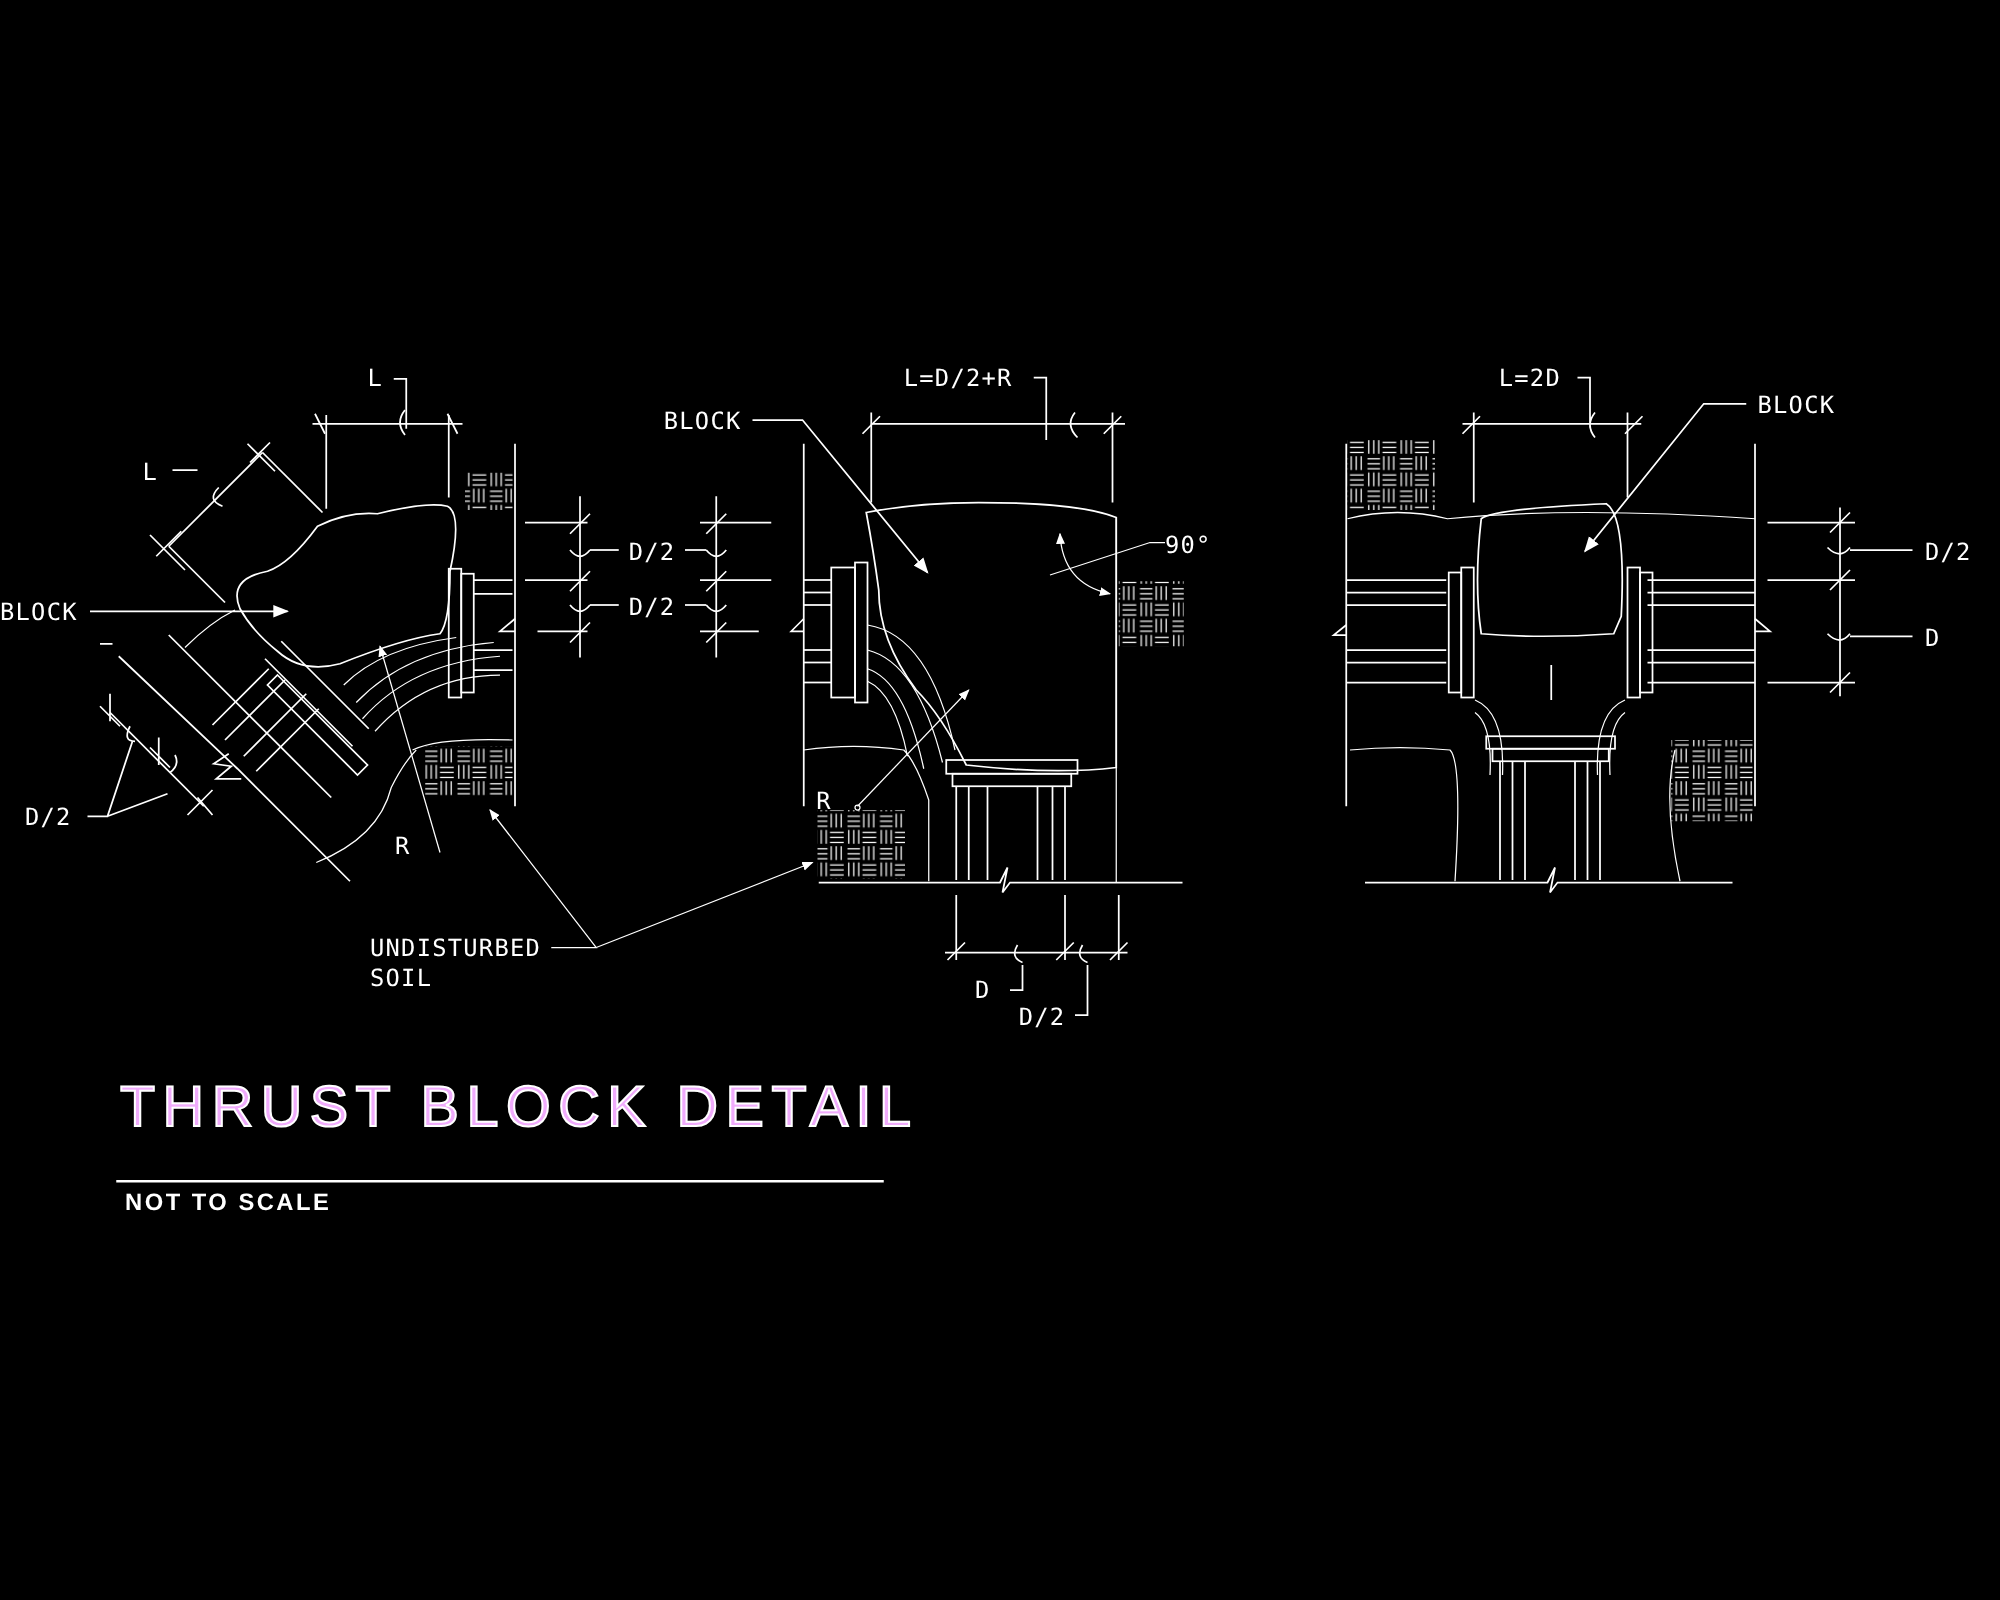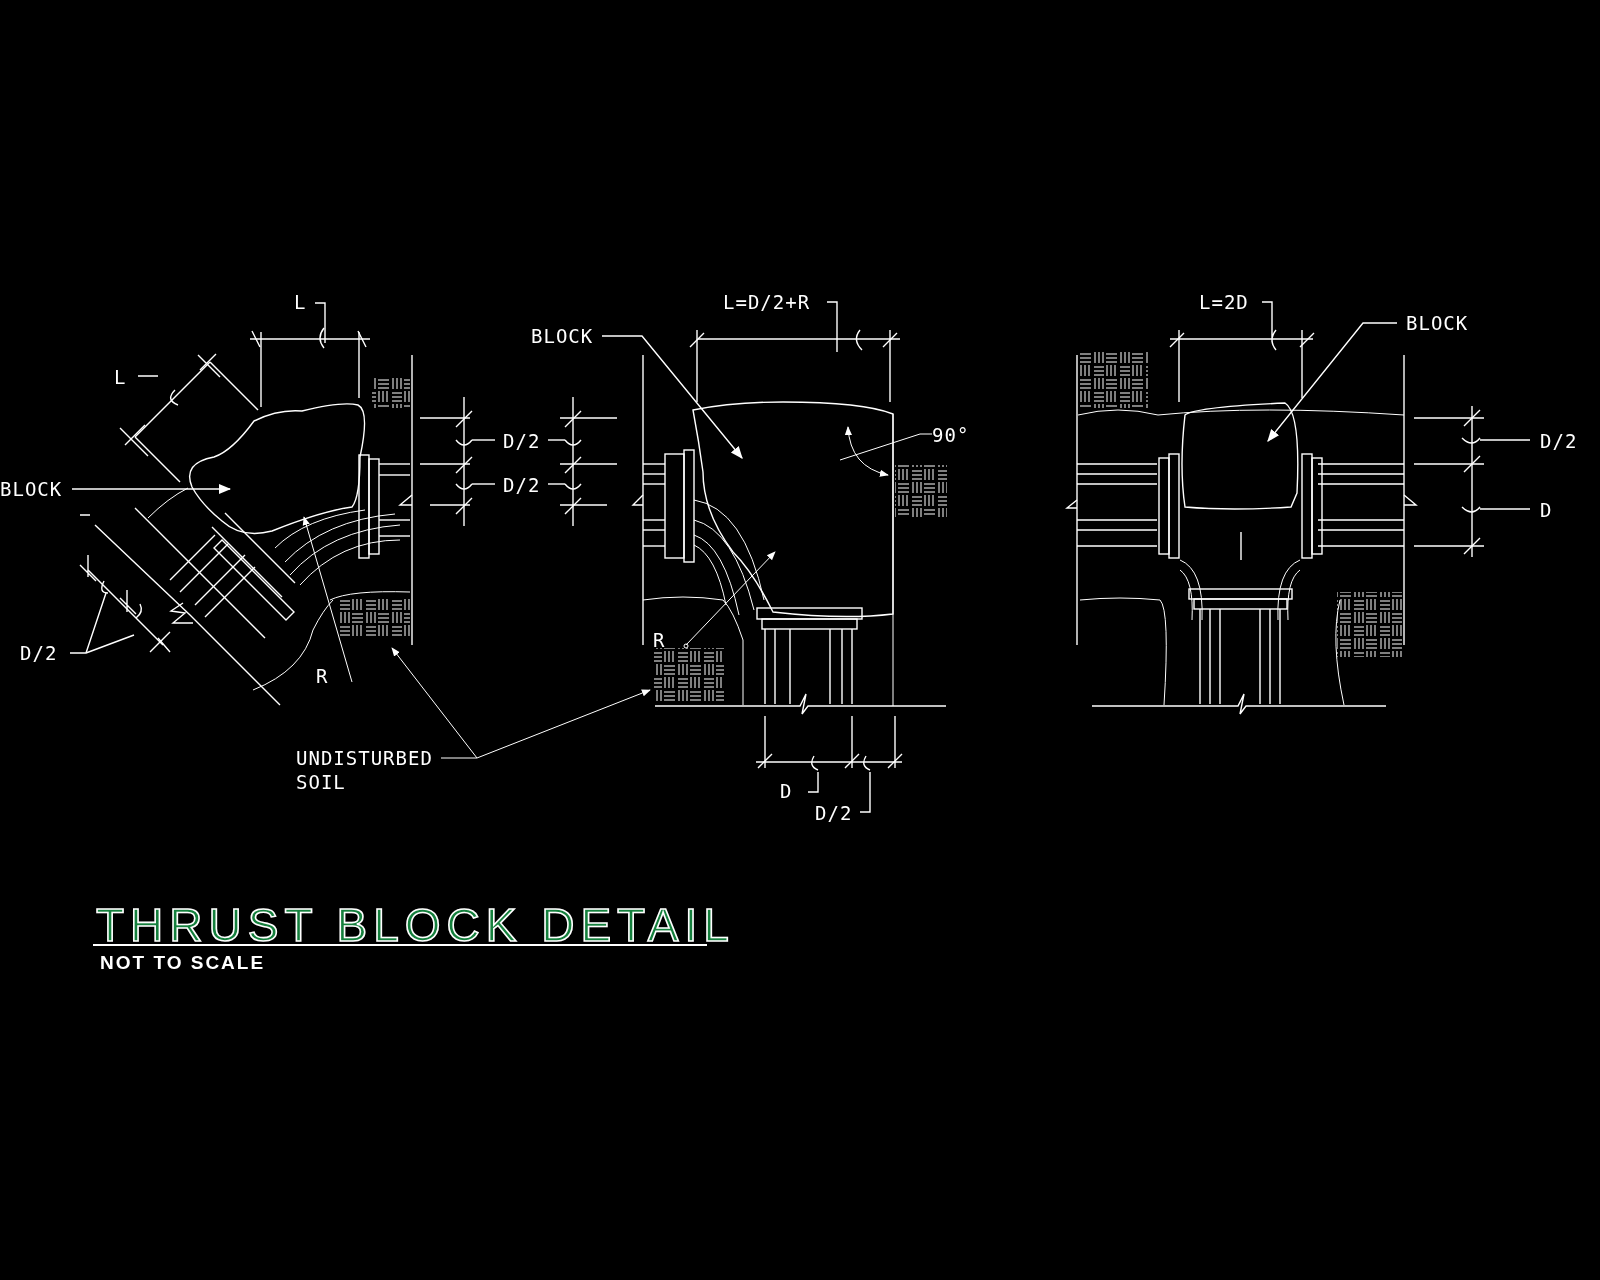--- a/index.html
+++ b/index.html
@@ -2,21 +2,21 @@
 <html><head>
 <meta charset="utf-8">
 <style>
   html, body { margin:0; padding:0; background:#000; }
   body { width:1600px; height:1280px; overflow:hidden; position:relative; font-family:"DejaVu Sans Mono", monospace; }
   #canvas { position:absolute; left:0; top:0; width:1600px; height:1280px; }
   svg text { font-family:"Liberation Sans", sans-serif; fill:#fff; }
   .lbl { font-size:19px; letter-spacing:1px; font-family:"DejaVu Sans Mono", monospace; }
   .ln { stroke:#fff; stroke-width:1.4; fill:none; }
   .thin { stroke:#fff; stroke-width:1; fill:none; }
-  .title-text { position:absolute; left:96px; top:898px; font-size:46px; letter-spacing:6px; color:#15803d;
+  .title-text { position:absolute; left:96px; top:858px; font-size:46px; letter-spacing:6px; color:#f0abfc;
      font-family:"Liberation Sans", sans-serif; -webkit-text-stroke:1.6px #fff; font-weight:normal; }
   .subtitle-text { position:absolute; left:100px; top:952px; font-size:19px; font-weight:bold; letter-spacing:2px; color:#fff;
      font-family:"Liberation Sans", sans-serif; }
   .title-rule { position:absolute; left:93px; top:944px; width:614px; height:2px; background:#fff; }
 </style>
 </head>
 <body>
 
 <svg id="canvas" viewBox="0 0 1600 1280" xmlns="http://www.w3.org/2000/svg">
   <defs>

